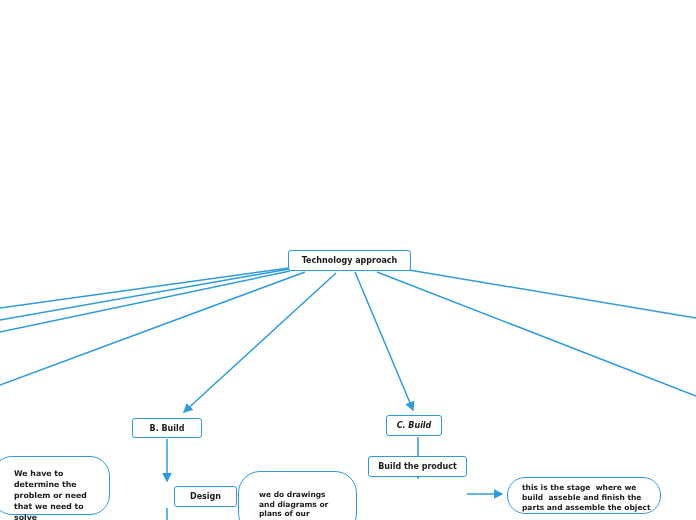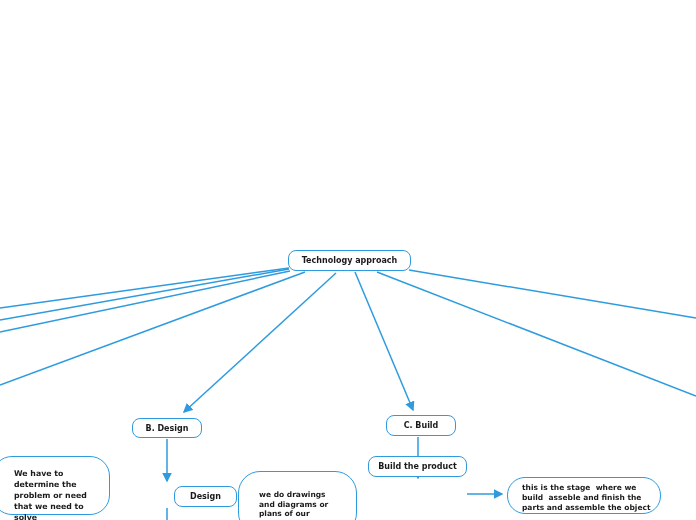--- a/index.html
+++ b/index.html
@@ -23,30 +23,30 @@
     border: 1.5px solid #2E9BDF;
     display: flex;
     align-items: center;
     justify-content: center;
     font-weight: bold;
     color: #1a1a1a;
     font-size: 8px;
     letter-spacing: 0;
     cursor: default;
   }
-  .pill { border-radius: 8px; }
+  .pill { border-radius: 3px; }
   .note {
     align-items: flex-start;
     justify-content: flex-start;
     text-align: left;
     white-space: pre-wrap;
   }
   #node-root          { left: 288px; top: 250px; width: 123px; height: 21px; }
   #node-b-design      { left: 132px; top: 418px; width:  70px; height: 20px; }
-  #node-c-build       { left: 386px; top: 415px; width:  70px; height: 21px; }
+  #node-c-build       { left: 386px; top: 415px; width:  56px; height: 21px; font-style: italic; }
   #node-design        { left: 135px; top: 486px; width:  63px; height: 21px; margin-left: 39px; }
   #node-build-product { left: 368px; top: 456px; width:  99px; height: 21px; }
   #note-investigate {
     left: -8px; top: 456px; width: 118px; height: 59px;
     border-radius: 20px;
     padding: 11px 2px 0 21px;
     font-size: 7.8px; line-height: 11px;
   }
   #note-design {
     left: 238px; top: 471px; width: 119px; height: 64px;
@@ -84,21 +84,21 @@
       <line x1="167" y1="439" x2="167" y2="481" marker-end="url(#arrow)"></line>
       <line x1="167" y1="508" x2="167" y2="521"></line>
       <line x1="199" y1="496" x2="217" y2="496" marker-end="url(#arrow)"></line>
       <line x1="418" y1="437" x2="418" y2="478" marker-end="url(#arrow)"></line>
       <line x1="467" y1="494" x2="502" y2="494" marker-end="url(#arrow)"></line>
     </g>
   </svg>
 
   <div id="node-root" class="node pill">Technology approach</div>
 
-  <div id="node-b-design" class="node pill">B. Design</div>
+  <div id="node-b-design" class="node pill">B. Build</div>
 
   <div id="node-c-build" class="node pill">C. Build</div>
 
   <div id="node-design" class="node pill">Design</div>
 
   <div id="node-build-product" class="node pill">Build the product</div>
 
   <div id="note-investigate" class="node note">We have to
 determine the
 problem or need

